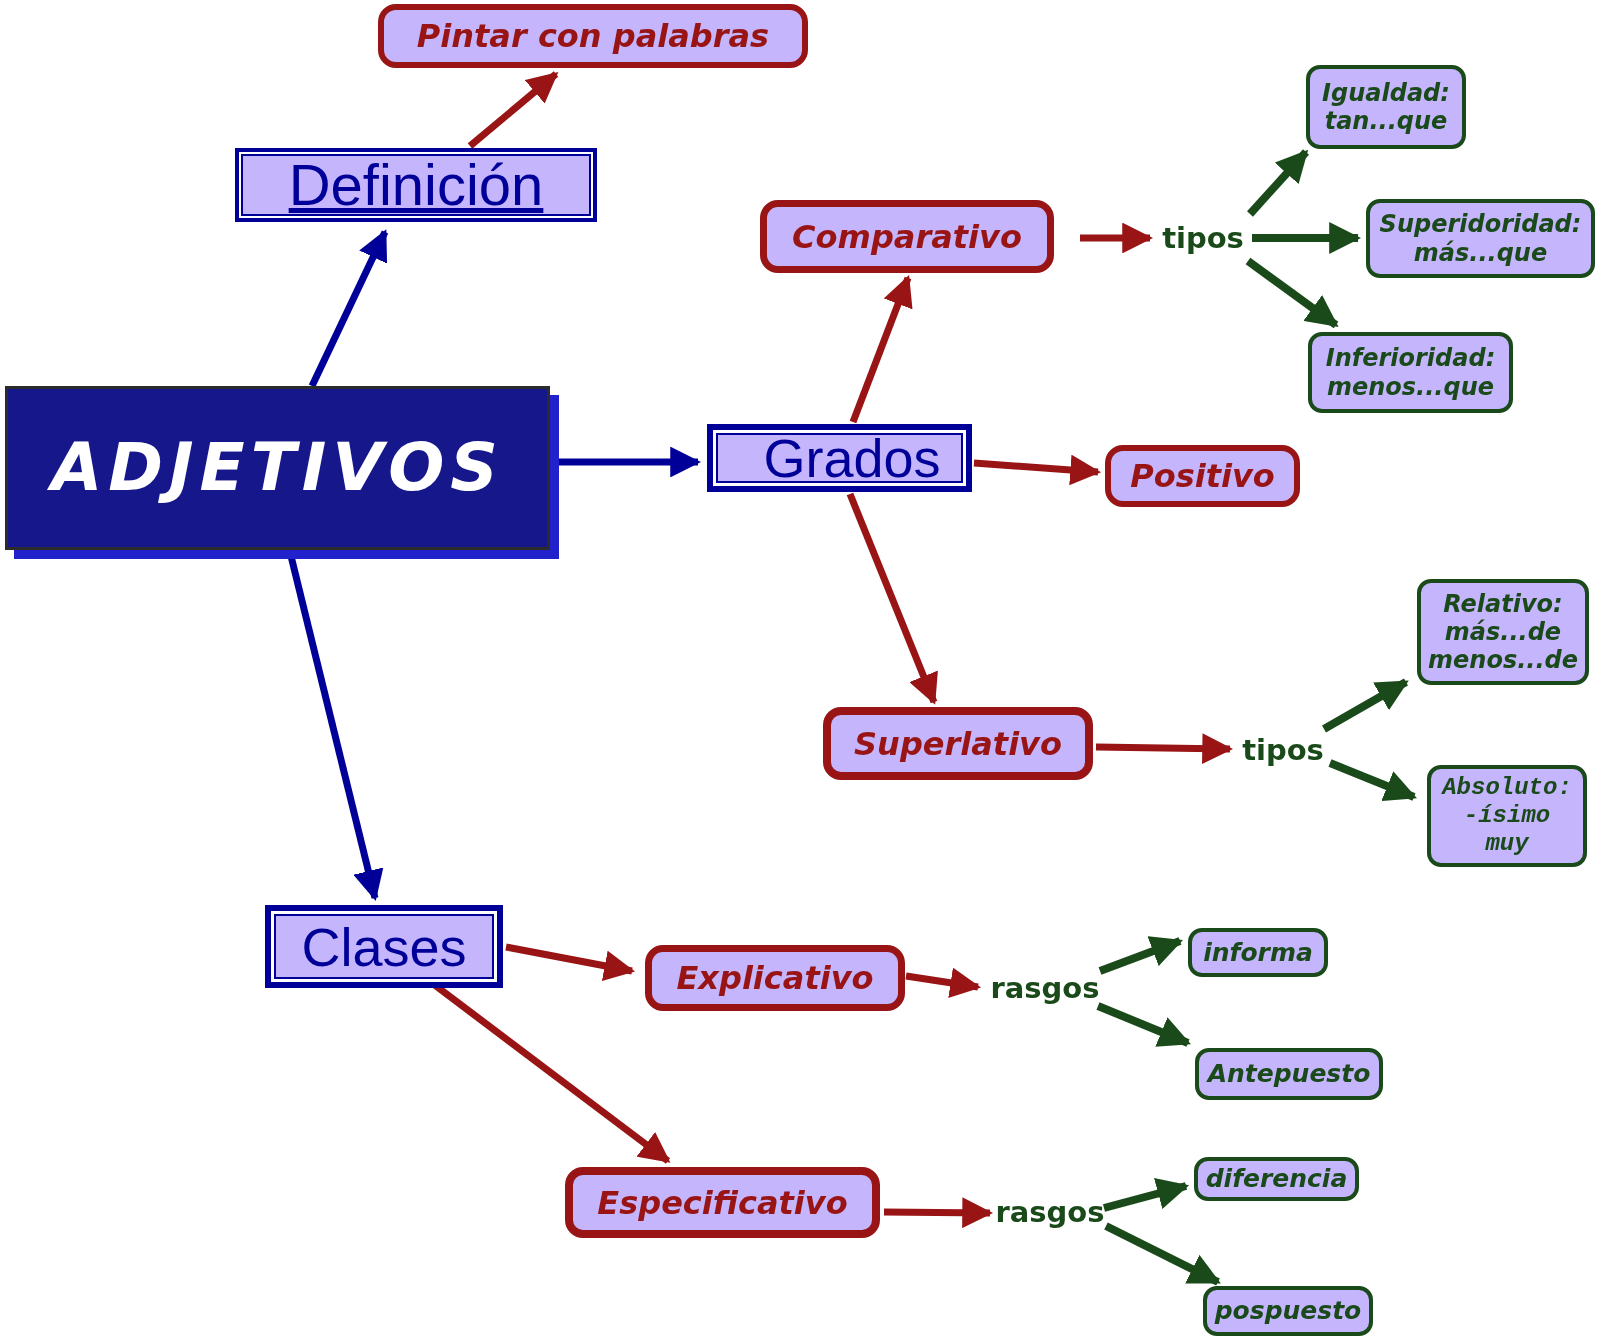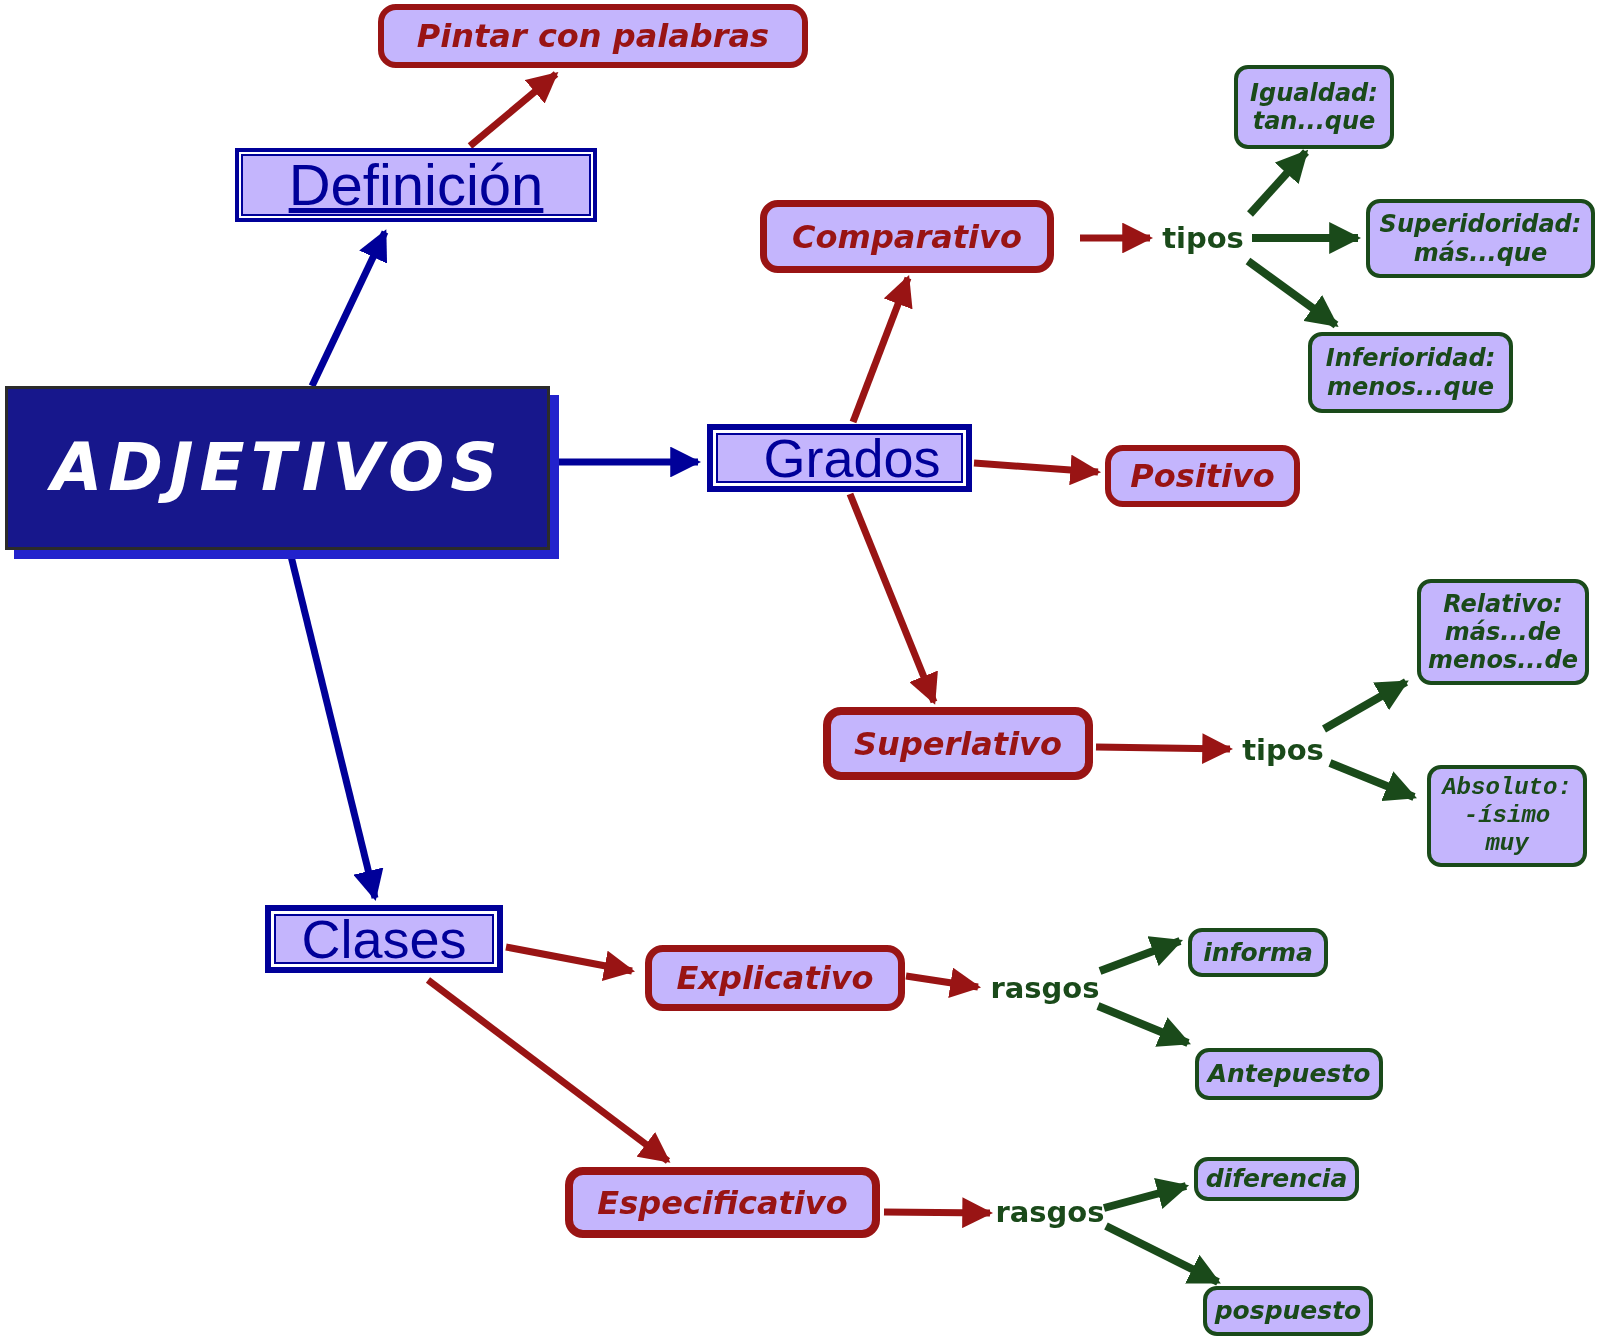--- a/index.html
+++ b/index.html
@@ -90,35 +90,35 @@
     <line class="lk lk-green" x1="1100" y1="971" x2="1180" y2="941"></line>
     <line class="lk lk-green" x1="1098" y1="1006" x2="1188" y2="1043"></line>
     <line class="lk lk-green" x1="1104" y1="1208" x2="1186" y2="1186"></line>
     <line class="lk lk-green" x1="1106" y1="1226" x2="1218" y2="1282"></line>
   </svg>
 
   <div class="node main-box" style="left:5px;top:386px;width:545px;height:164px;">ADJETIVOS</div>
 
   <div class="node blue-box blue-thin" style="left:235px;top:148px;width:362px;height:74px;font-size:58px;">Definición</div>
   <div class="node blue-box" style="left:707px;top:424px;width:265px;height:68px;font-size:54px;padding-left:25px;">Grados</div>
-  <div class="node blue-box" style="left:265px;top:905px;width:238px;height:68px;font-size:54px;">Clases</div>
+  <div class="node blue-box" style="left:265px;top:905px;width:238px;height:83px;font-size:54px;">Clases</div>
 
   <div class="node red-box" style="left:378px;top:4px;width:430px;height:64px;border-width:6px;">Pintar con palabras</div>
   <div class="node red-box" style="left:760px;top:200px;width:294px;height:73px;">Comparativo</div>
   <div class="node red-box" style="left:1105px;top:445px;width:195px;height:62px;border-width:6px;">Positivo</div>
   <div class="node red-box" style="left:823px;top:707px;width:270px;height:73px;border-width:8px;">Superlativo</div>
   <div class="node red-box" style="left:645px;top:945px;width:260px;height:66px;">Explicativo</div>
   <div class="node red-box" style="left:565px;top:1167px;width:315px;height:71px;border-width:8px;">Especificativo</div>
 
   <div class="link-label" style="left:1158px;top:218px;width:90px;height:40px;">tipos</div>
   <div class="link-label" style="left:1238px;top:730px;width:90px;height:40px;">tipos</div>
   <div class="link-label" style="left:995px;top:968px;width:100px;height:40px;">rasgos</div>
   <div class="link-label" style="left:1000px;top:1192px;width:100px;height:40px;">rasgos</div>
 
-  <div class="node green-box" style="left:1234px;top:65px;width:160px;height:84px;">Igualdad:
+  <div class="node green-box" style="left:1306px;top:65px;width:160px;height:84px;">Igualdad:
 tan...que</div>
   <div class="node green-box" style="left:1366px;top:199px;width:229px;height:79px;">Superidoridad:
 más...que</div>
   <div class="node green-box" style="left:1308px;top:332px;width:205px;height:81px;">Inferioridad:
 menos...que</div>
   <div class="node green-box" style="left:1417px;top:579px;width:172px;height:106px;">Relativo:
 más...de
 menos...de</div>
   <div class="node green-box" style="left:1427px;top:765px;width:160px;height:102px;font-family:Liberation Mono, monospace;">Absoluto:
 -ísimo

